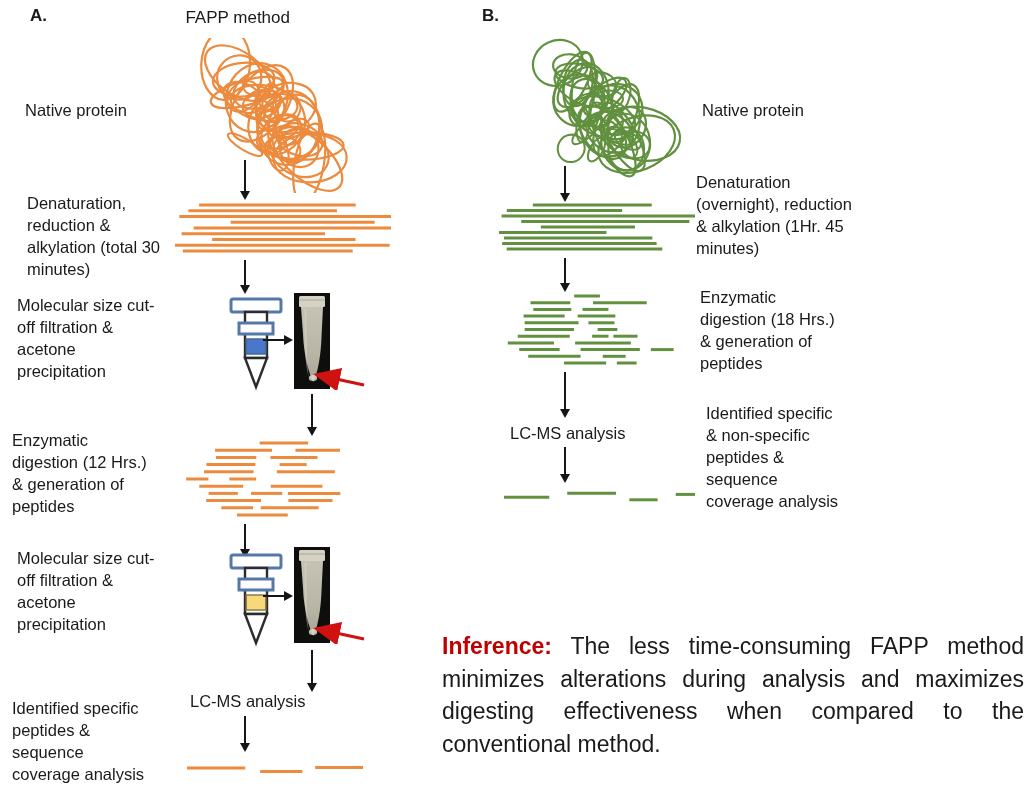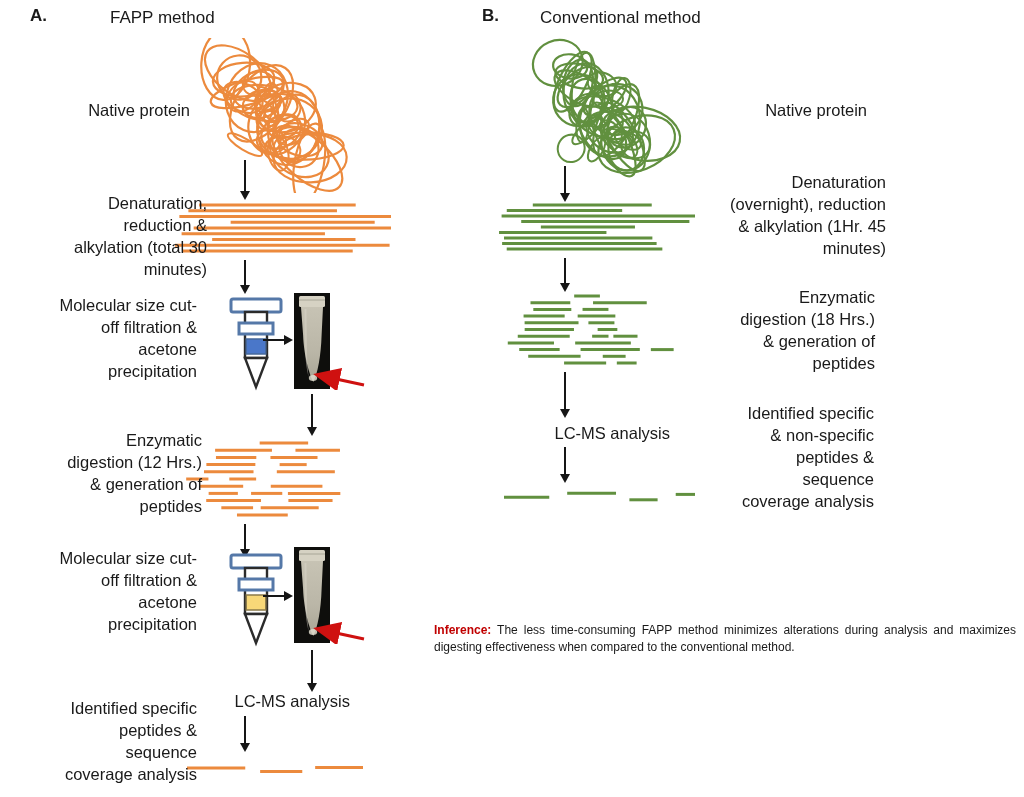--- a/index.html
+++ b/index.html
@@ -2,30 +2,30 @@
 <html><head>
 <meta charset="utf-8">
 <style>
   html,body { margin:0; padding:0; background:#ffffff; }
   .figure {
     position:relative; width:1024px; height:797px; background:#ffffff;
     font-family:"Liberation Sans", sans-serif; color:#1a1a1a; overflow:hidden;
   }
   .abs { position:absolute; }
   .panel-letter { position:absolute; font-weight:bold; font-size:17px; }
-  .title { position:absolute; text-align:left; font-size:17px; }
-  .lbl { position:absolute; text-align:right; font-size:16.5px; line-height:1.33; white-space:pre-line; }
+  .title { position:absolute; text-align:right; font-size:17px; }
+  .lbl { position:absolute; text-align:left; font-size:16.5px; line-height:1.33; white-space:pre-line; }
   .varrow { position:absolute; width:2px; background:#161616; }
   .varrow::after { content:''; position:absolute; left:-4px; bottom:-8px;
     border-left:5px solid transparent; border-right:5px solid transparent; border-top:9px solid #161616; }
   .harrow { position:absolute; height:2px; background:#161616; }
   .harrow::after { content:''; position:absolute; top:-4px; right:-8px;
     border-top:5px solid transparent; border-bottom:5px solid transparent; border-left:9px solid #161616; }
   .inference { position:absolute; left:430px; top:618px; width:582px;
-    font-size:12px; line-height:1.42; text-align:justify; margin:4px; }
+    font-size:23px; line-height:1.42; text-align:justify; margin:12px; }
   .inference b { color:#c00000; }
 </style>
 </head>
 <body>
 
 <div class="figure">
 
   <div class="panel-letter" style="left:30px;top:6px">A.</div>
   <div class="title" style="left:110px;top:8px;width:180px">FAPP method</div>
 
@@ -208,21 +208,20 @@
       <line x1="2" y1="8.084936245530844" x2="60.25274085253477" y2="8.084936245530844" stroke="#ec8a3d" stroke-width="3"></line>
       <line x1="75.13450311170891" y1="11.37891807705164" x2="117.27627342147753" y2="11.37891807705164" stroke="#ec8a3d" stroke-width="3"></line>
       <line x1="130.1627865266055" y1="7.454825809597969" x2="178" y2="7.454825809597969" stroke="#ec8a3d" stroke-width="3"></line>
     </svg>
   <div class="lbl" style="left:12px;top:698px;width:185px">Identified specific
 peptides &amp;
 sequence
 coverage analysis</div>
 
   <div class="panel-letter" style="left:482px;top:6px">B.</div>
-  <div class="title" style="left:540px;top:8px;width:230px">Conventional method</div>
 
   <svg class="abs" style="left:518px;top:32px" width="168" height="158" viewBox="0 0 168 158">
       <ellipse cx="52.18275281488895" cy="34.38376184642315" rx="17.13607454203069" ry="12.049347139643505" fill="none" stroke="#61903f" stroke-width="2.2" transform="rotate(6.6 52.2 34.4)"></ellipse>
       <ellipse cx="39.83007774460315" cy="30.872124360123273" rx="25.23520571557805" ry="22.52697957506869" fill="none" stroke="#61903f" stroke-width="2.2" transform="rotate(156.7 39.8 30.9)"></ellipse>
       <ellipse cx="59.95763729667663" cy="51.04904388150871" rx="23.43862873999402" ry="14.477768836785108" fill="none" stroke="#61903f" stroke-width="2.2" transform="rotate(100.9 60.0 51.0)"></ellipse>
       <ellipse cx="54.842178451359274" cy="49.733642512393004" rx="32.698643934410065" ry="13.579670732207598" fill="none" stroke="#61903f" stroke-width="2.2" transform="rotate(116.4 54.8 49.7)"></ellipse>
       <ellipse cx="59.389657396495345" cy="55.00458145005107" rx="24.805632867738606" ry="13.181500120777637" fill="none" stroke="#61903f" stroke-width="2.2" transform="rotate(134.3 59.4 55.0)"></ellipse>
       <ellipse cx="61.24432032644749" cy="43.97558084306121" rx="24.110764392558487" ry="11.887666807356291" fill="none" stroke="#61903f" stroke-width="2.2" transform="rotate(11.0 61.2 44.0)"></ellipse>
       <ellipse cx="60.86996019530295" cy="68.12060673874021" rx="25.550926564671098" ry="25.948987087137066" fill="none" stroke="#61903f" stroke-width="2.2" transform="rotate(39.7 60.9 68.1)"></ellipse>
       <ellipse cx="65.5958755529523" cy="55.720373027953514" rx="35.167028555609285" ry="11.443256884492005" fill="none" stroke="#61903f" stroke-width="2.2" transform="rotate(95.4 65.6 55.7)"></ellipse>

